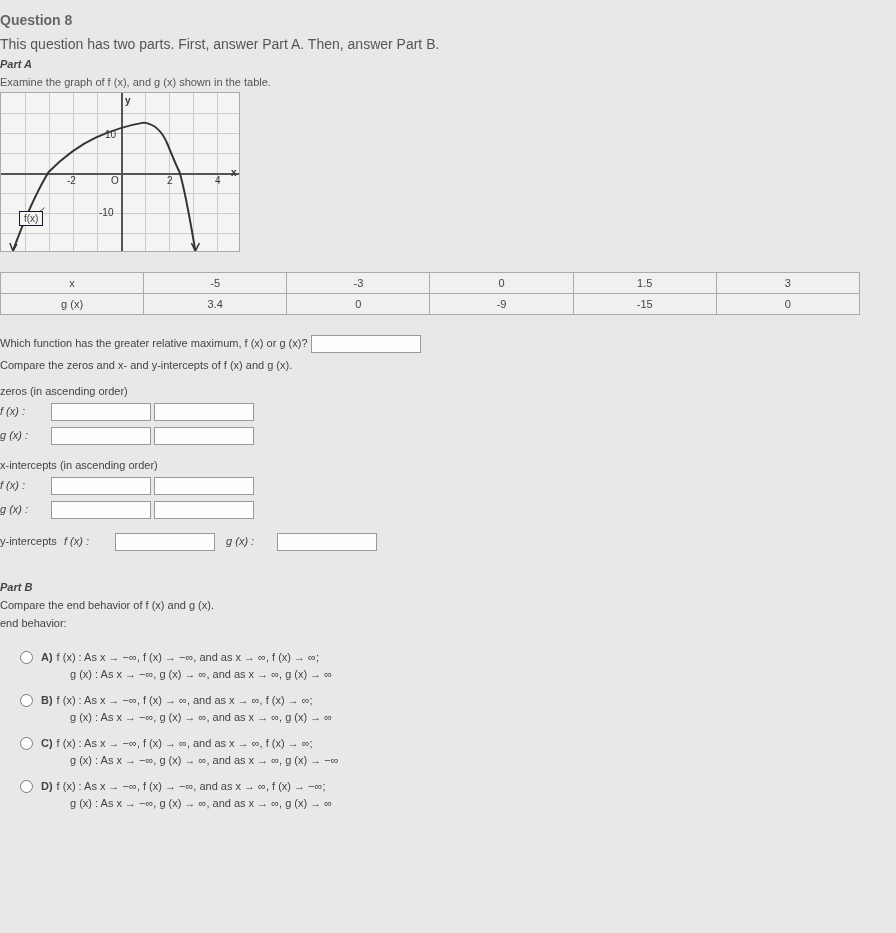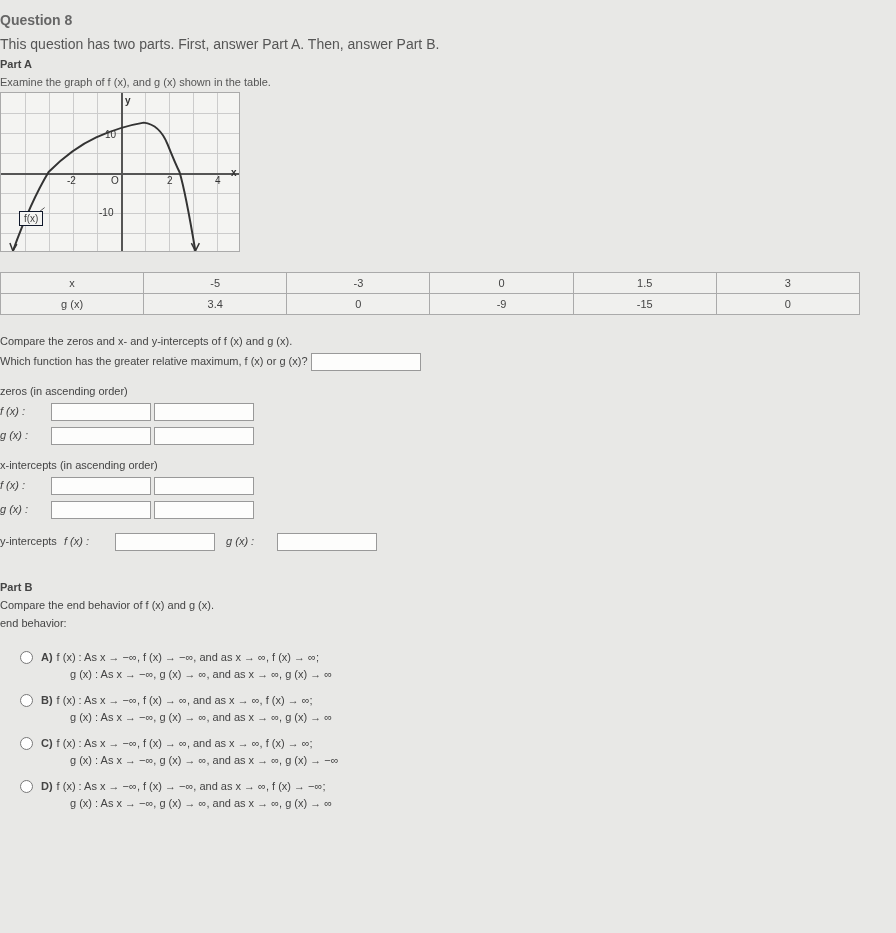--- a/index.html
+++ b/index.html
@@ -7,21 +7,21 @@
       font-family: Arial, sans-serif;
       background: #e8e8e6;
       color: #444;
       font-size: 11px;
       padding: 0;
       width: 896px;
     }
     .container { padding: 12px 0; }
     .q-title { font-size: 14px; font-weight: bold; color: #666; margin-bottom: 8px; }
     .instruction { font-size: 14px; color: #555; margin-bottom: 6px; }
-    .part-label { font-size: 11px; font-weight: bold; color: #444; margin-bottom: 6px; }
+    .part-label { font-size: 11px; font-weight: bold; color: #444; margin-bottom: 6px; font-style: italic; }
     .sub-instruction { font-size: 11px; color: #555; margin-bottom: 4px; }
 
     .graph-box {
       width: 240px; height: 160px;
       background: #f4f4f2;
       border: 1px solid #aaa;
       position: relative;
       margin-bottom: 20px;
     }
     .grid-line { position: absolute; background: #ccc; }
@@ -119,25 +119,25 @@
       <td>3.4</td>
       <td>0</td>
       <td>-9</td>
       <td>-15</td>
       <td>0</td>
     </tr>
   </tbody>
     </table>
 
   <div class="section">
-    <div class="q-line">Compare the zeros and x- and y-intercepts of f (x) and g (x).</div>
     <div class="q-line">
       <span>Which function has the greater relative maximum, f (x) or g (x)?</span>
       <span class="answer-box ab-wide"></span>
     </div>
+    <div class="q-line">Compare the zeros and x- and y-intercepts of f (x) and g (x).</div>
   </div>
 
   <div class="section">
     <div class="q-line">zeros (in ascending order)</div>
     <div class="q-line">
       <span class="label-inline">f (x) :</span>
       <span class="answer-box ab-med"></span>
       <span class="answer-box ab-med"></span>
     </div>
     <div class="q-line">

